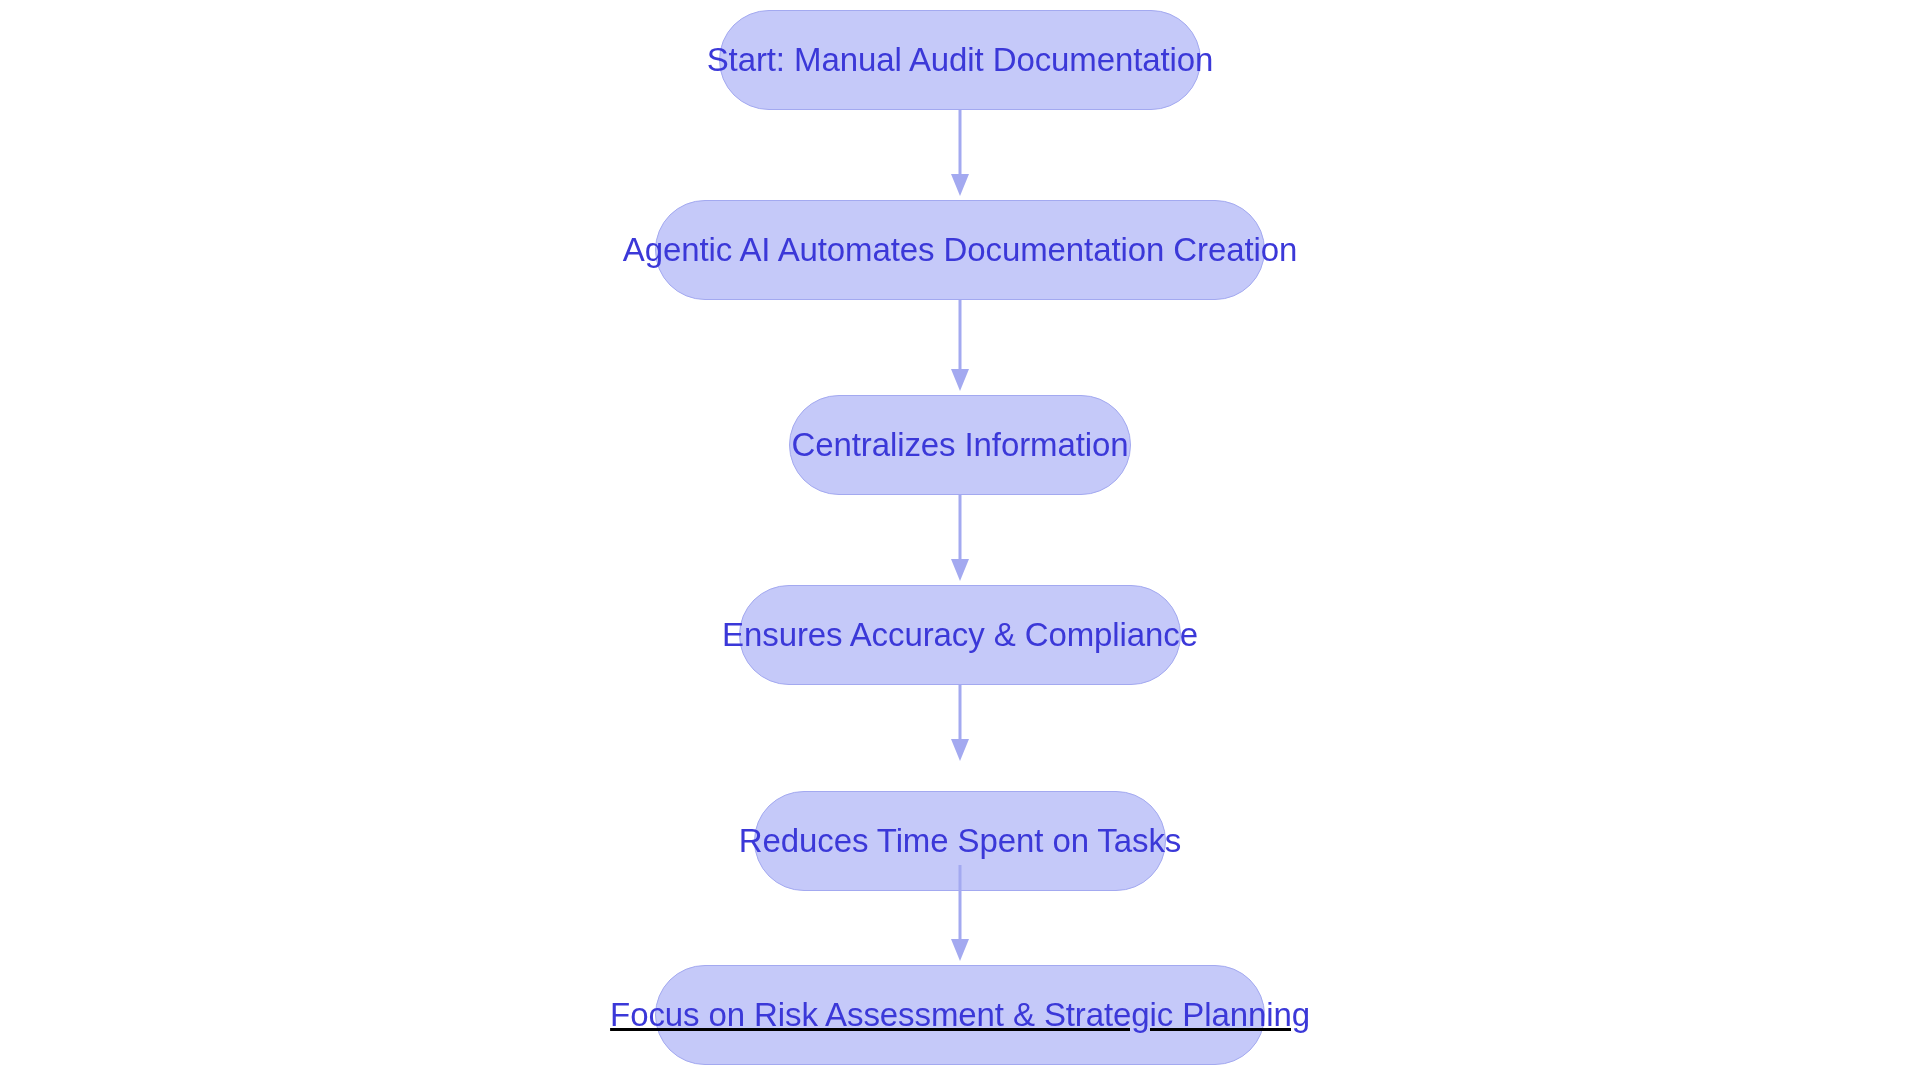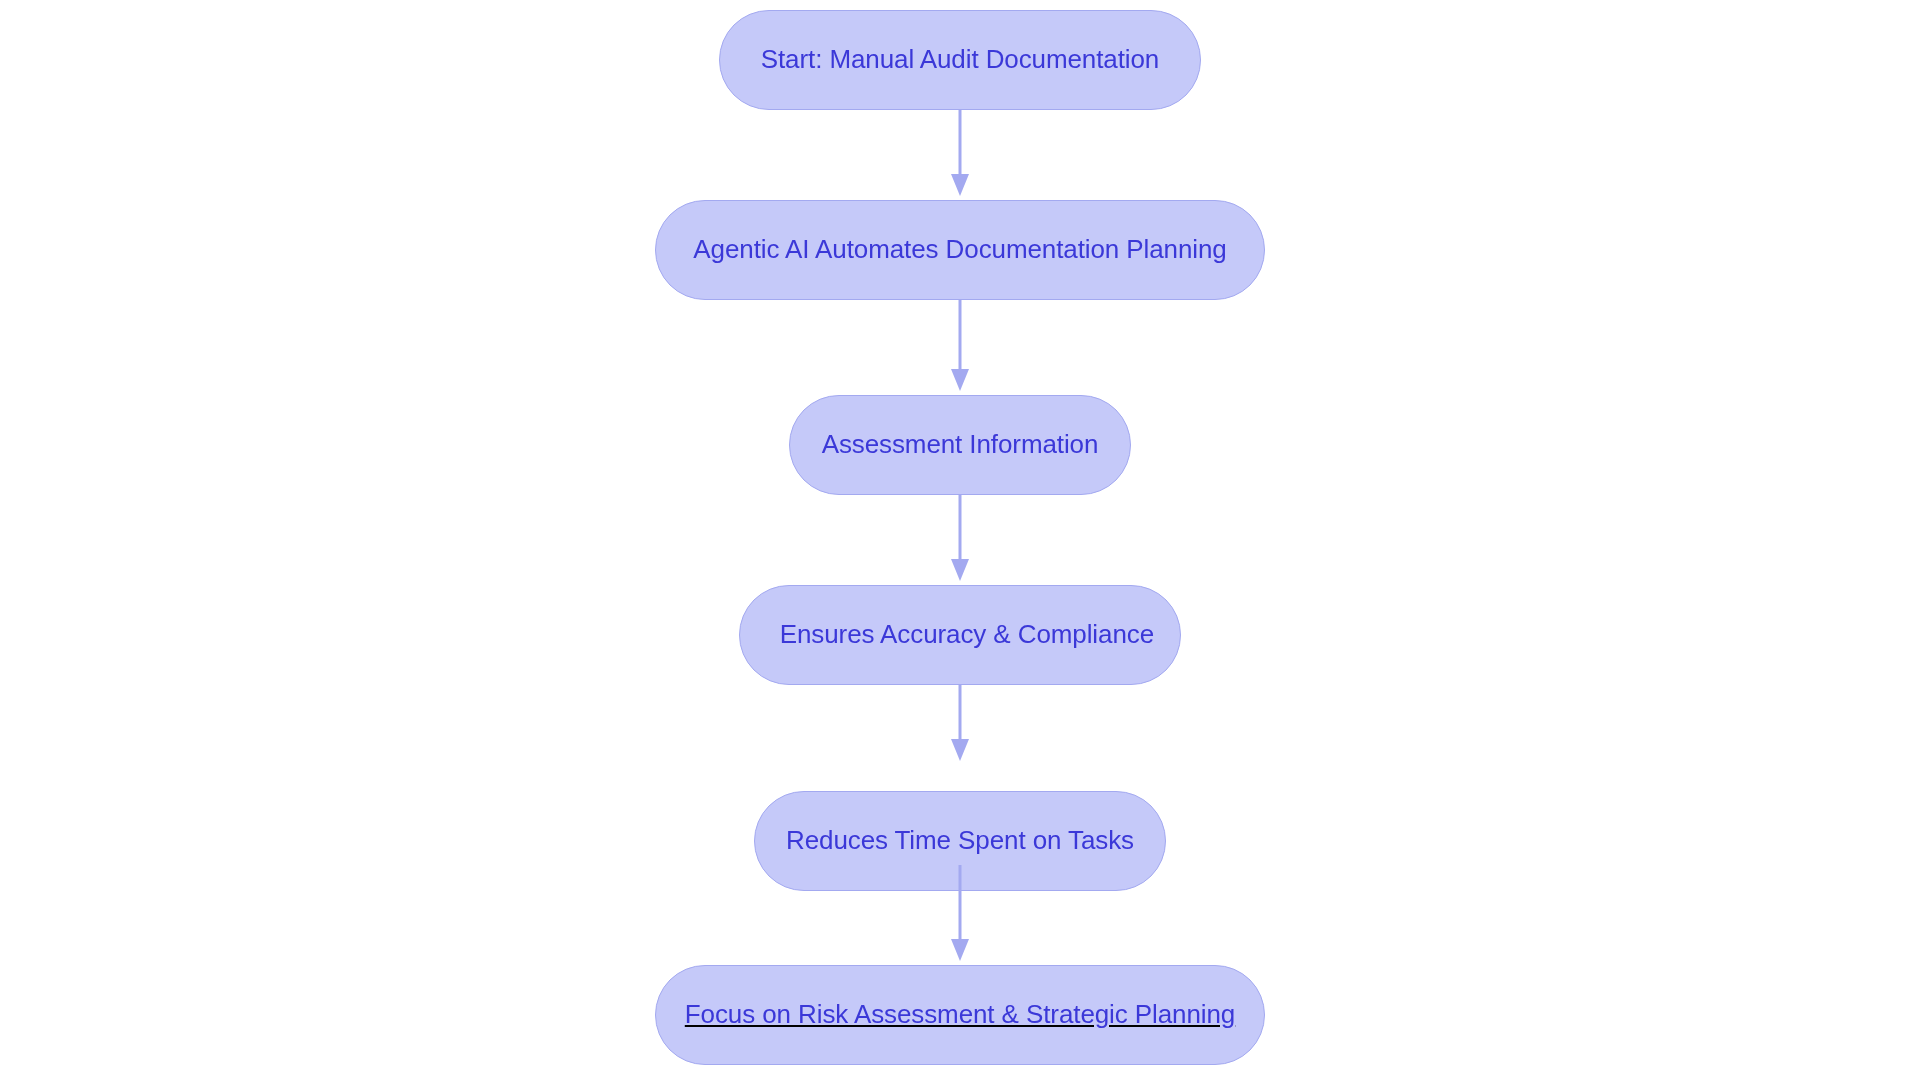--- a/index.html
+++ b/index.html
@@ -32,21 +32,21 @@
     border-radius: 50px;
     display: flex;
     align-items: center;
     justify-content: center;
     padding: 0 26px;
   }
 
   .flow-node-label {
     color: #3b38d8;
     font-family: "Liberation Sans", sans-serif;
-    font-size: 26px;
+    font-size: 33px;
     font-weight: 400;
     line-height: 1.2;
     letter-spacing: -0.1px;
     white-space: nowrap;
     text-align: center;
   }
 
   .flow-connector {
     position: absolute;
     left: 50%;
@@ -58,21 +58,21 @@
     display: block;
     width: 40px;
     height: 100%;
     overflow: visible;
   }
 
   
   .node-1 { width: 482px; top: 10px; }
   .node-2 { width: 610px; top: 200px; }
   .node-3 { width: 342px; top: 395px; }
-  .node-4 { width: 442px; top: 585px; justify-content: flex-end; }
+  .node-4 { width: 442px; top: 585px; }
   .node-5 { width: 412px; top: 765px; margin-top: 26px; }
   .node-6 { width: 610px; top: 965px; text-decoration: underline; }
 
   .conn-1 { top: 110px; height: 90px; }
   .conn-2 { top: 300px; height: 95px; }
   .conn-3 { top: 495px; height: 90px; }
   .conn-4 { top: 685px; height: 80px; }
   .conn-5 { top: 865px; height: 100px; }
 </style>
 </head>
@@ -85,32 +85,32 @@
   </div>
 
   <div class="flow-connector conn-1">
     <svg viewBox="0 0 40 90" preserveAspectRatio="none">
       <line x1="20" y1="0" x2="20" y2="68" stroke="#a3a9f0" stroke-width="3"></line>
       <polygon points="11,64 29,64 20,86" fill="#a3a9f0"></polygon>
     </svg>
   </div>
 
   <div class="flow-node node-2">
-    <span class="flow-node-label">Agentic AI Automates Documentation Planning</span>
+    <span class="flow-node-label">Agentic AI Automates Documentation Creation</span>
   </div>
 
   <div class="flow-connector conn-2">
     <svg viewBox="0 0 40 95" preserveAspectRatio="none">
       <line x1="20" y1="0" x2="20" y2="73" stroke="#a3a9f0" stroke-width="3"></line>
       <polygon points="11,69 29,69 20,91" fill="#a3a9f0"></polygon>
     </svg>
   </div>
 
   <div class="flow-node node-3">
-    <span class="flow-node-label">Assessment Information</span>
+    <span class="flow-node-label">Centralizes Information</span>
   </div>
 
   <div class="flow-connector conn-3">
     <svg viewBox="0 0 40 90" preserveAspectRatio="none">
       <line x1="20" y1="0" x2="20" y2="68" stroke="#a3a9f0" stroke-width="3"></line>
       <polygon points="11,64 29,64 20,86" fill="#a3a9f0"></polygon>
     </svg>
   </div>
 
   <div class="flow-node node-4">

